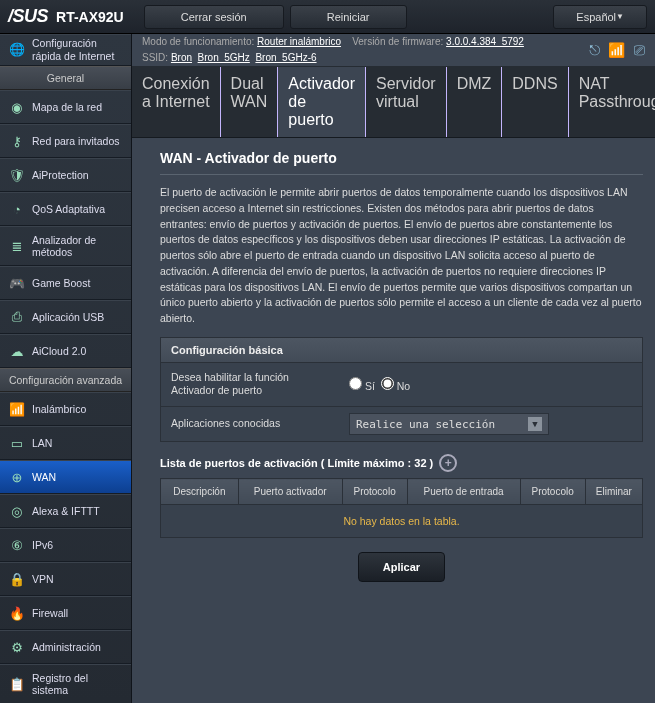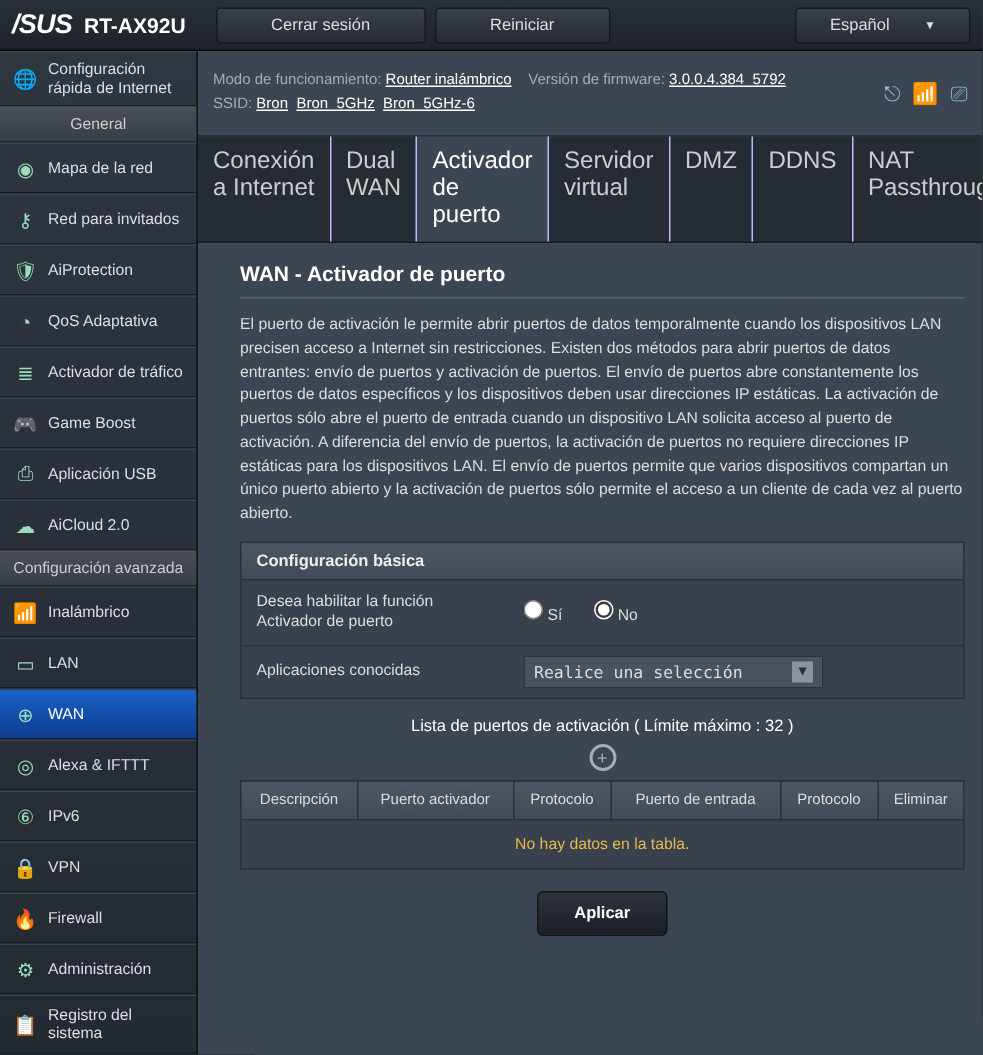--- a/index.html
+++ b/index.html
@@ -22,21 +22,21 @@
 .logo { font-weight: bold; font-size: 18px; letter-spacing: -0.5px; font-style: italic; margin-right: 8px; }
 .model { font-size: 14px; font-weight: bold; margin-right: 20px; }
 .top-btn {
   background: linear-gradient(#3a4048,#262c34);
   border: 1px solid #161a20;
   color: #ddd; padding: 5px 36px;
   font-size: 11px; cursor: pointer;
   border-radius: 3px; margin-right: 6px;
 }
 .spacer { flex: 1; }
-.lang-btn { background: linear-gradient(#3a4048,#262c34); border:1px solid #161a20; color:#ddd; padding:5px 22px; font-size:11px; cursor:pointer; border-radius:3px; display:flex; align-items:center; gap:23px;}
+.lang-btn { background: linear-gradient(#3a4048,#262c34); border:1px solid #161a20; color:#ddd; padding:5px 22px; font-size:11px; cursor:pointer; border-radius:3px; display:flex; align-items:center; gap:0;}
 .lang-btn .arrow { font-size:8px; }
 .body { display: flex; flex: 1; overflow: hidden; }
 .sidebar {
   width: 132px;
   background: linear-gradient(#2e3640,#242a32);
   display: flex; flex-direction: column;
   border-right: 1px solid #10141a;
   overflow-y: auto;
 }
 .side-item {
@@ -54,21 +54,21 @@
   color: #fff;
 }
 .side-header {
   background: linear-gradient(#484e57,#383e46);
   text-align: center; padding: 5px 0;
   font-size: 10.5px; color: #ccc;
   border-top:1px solid #555; border-bottom:1px solid #222;
 }
 .main { flex: 1; display: flex; flex-direction: column; background: #3c4552; overflow: hidden; }
 .infobar {
-  padding: 12px 10px; font-size: 10px; color: #ccc;
+  padding: 0 10px; font-size: 10px; color: #ccc;
   display: flex; align-items: center; gap: 4px;
   line-height: 1.6;
   border-bottom:1px solid #262c33;
 }
 .infobar .uline { text-decoration: underline; color: #fff; }
 .infobar .label { color: #aaa; }
 .infobar .ico-row { margin-left:auto; display:flex; gap:8px; font-size:14px; color:#8fbed8;}
 .tabs {
   display: flex; background: #262c33;
   border-bottom: 1px solid #151a20;
@@ -87,30 +87,30 @@
   background: linear-gradient(#4d5662,#424b57);
   padding: 6px 10px; font-size: 11px; font-weight: bold;
   color: #eee; border:1px solid #2a3038; margin-top:10px;
 }
 .form-row {
   display: flex; align-items:center;
   border:1px solid #2a3038; border-top:none;
   background: #38414d;
 }
 .form-label { width: 178px; padding: 8px 10px; font-size:10.5px; color:#ddd; line-height:1.3; }
-.form-field { flex:1; padding: 6px 10px; display:flex; align-items:center; gap:21px; font-size:10.5px; color:#ddd; }
+.form-field { flex:1; padding: 6px 10px; display:flex; align-items:center; gap:6px; font-size:10.5px; color:#ddd; }
 .form-field input[type=radio]{ accent-color:#fff; }
 .select-box {
   background:#4a525e; border:1px solid #2b323b;
   color:#ddd; font-family:monospace; font-size:11px;
   padding:3px 6px; display:flex; align-items:center; gap:6px;
   cursor:pointer; min-width: 200px; justify-content:space-between;
 }
 .select-box .chev { background:#8a929c; color:#2a3038; width:14px; height:14px; display:flex; align-items:center; justify-content:center; font-size:9px; }
-.list-title { font-size:11px; font-weight:normal; color:#fff; margin:12px 0 6px; display:flex; align-items:center; gap:6px;flex-direction:column; }
+.list-title { font-size:11px; font-weight:bold; color:#fff; margin:12px 0 6px; display:flex; align-items:center; gap:6px; }
 .add-btn { width:18px; height:18px; border:2px solid #aab; border-radius:50%; display:flex; align-items:center; justify-content:center; font-size:12px; color:#aab; cursor:pointer; }
 .table { width:100%; border-collapse:collapse; }
 .table th {
   background: linear-gradient(#4d5662,#424b57);
   padding:7px 4px; font-size:10px; font-weight:normal; color:#ddd;
   border:1px solid #2a3038;
 }
 .table td {
   text-align:center; padding:10px; font-size:10.5px;
   border:1px solid #2a3038; background:#38414d;
@@ -162,21 +162,21 @@
           <div class="side-item">
       <span class="icon">🛡</span>
       <span>AiProtection</span>
     </div>
           <div class="side-item">
       <span class="icon">◔</span>
       <span>QoS Adaptativa</span>
     </div>
           <div class="side-item">
       <span class="icon">≣</span>
-      <span>Activador de tráfico</span>
+      <span>Analizador de métodos</span>
     </div>
           <div class="side-item">
       <span class="icon">🎮</span>
       <span>Game Boost</span>
     </div>
           <div class="side-item">
       <span class="icon">⎙</span>
       <span>Aplicación USB</span>
     </div>
           <div class="side-item">

